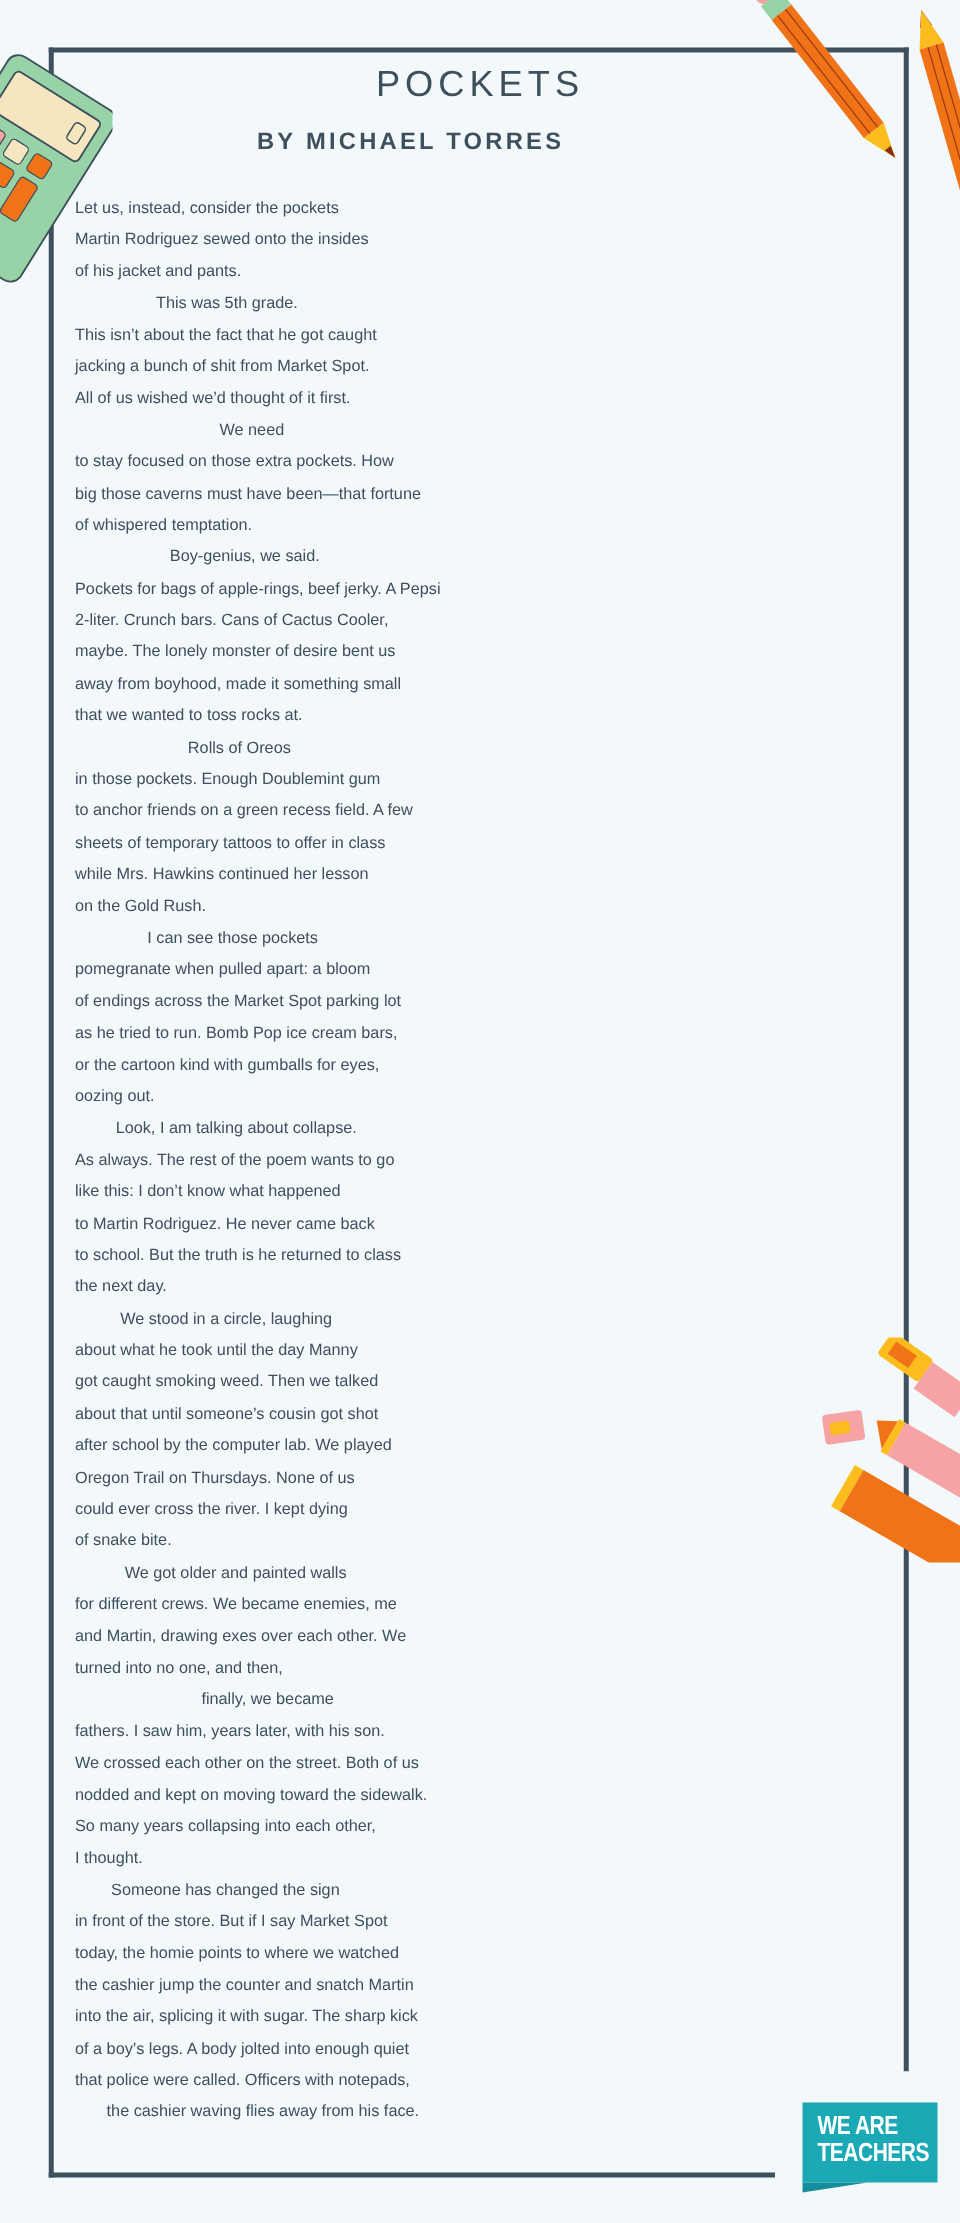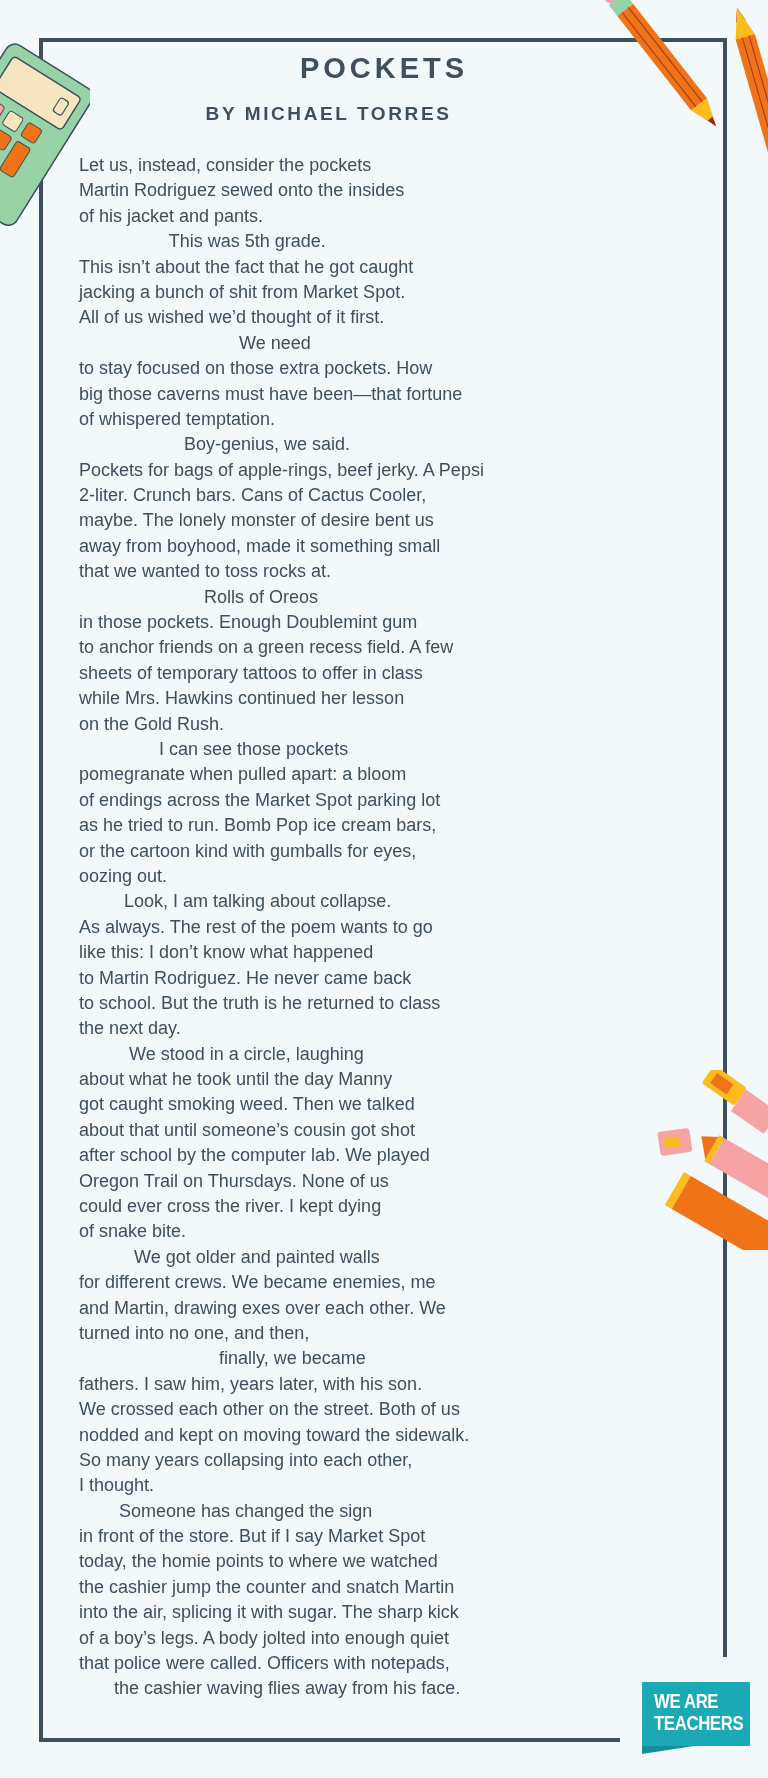--- a/index.html
+++ b/index.html
@@ -10,31 +10,31 @@
       font-family: "Liberation Sans", "DejaVu Sans", sans-serif;
       color: #3e4f5d;
     }
     .frame-top { position: absolute; left: 39px; top: 38px; width: 688px; height: 4px; background: #3e4f5d; }
     .frame-left { position: absolute; left: 39px; top: 38px; width: 4px; height: 1704px; background: #3e4f5d; }
     .frame-bottom { position: absolute; left: 39px; top: 1738px; width: 581px; height: 4px; background: #3e4f5d; }
     .frame-right { position: absolute; left: 723px; top: 38px; width: 4px; height: 1619px; background: #3e4f5d; }
 
     .title {
       position: absolute; left: 0; width: 768px; top: 52px;
-      text-align: center; font-weight: bold; font-size: 29px;
+      text-align: center; font-weight: normal; font-size: 29px;
       letter-spacing: 4px; color: #3e4f5d;
     }
     .byline {
       position: absolute; left: 0; width: 657px; top: 103px;
       text-align: center; font-weight: bold; font-size: 19px;
       letter-spacing: 2.6px; color: #3e4f5d;
     }
     .poem {
-      position: absolute; left: 79px; top: 153px; width: 600px;
-      font-size: 18px; line-height: 25.4px;
+      position: absolute; left: 60px; top: 153px; width: 600px;
+      font-size: 13px; line-height: 25.4px;
       white-space: pre; color: #3e4f5d;
     }
     .poem .line { display: block; height: 25.4px; }
 
     .logo {
       position: absolute; left: 642px; top: 1682px; width: 108px; height: 64px;
       background: #1ba9b6;
     }
     .logo-tail {
       position: absolute; left: 642px; top: 1746px; width: 0; height: 0;

